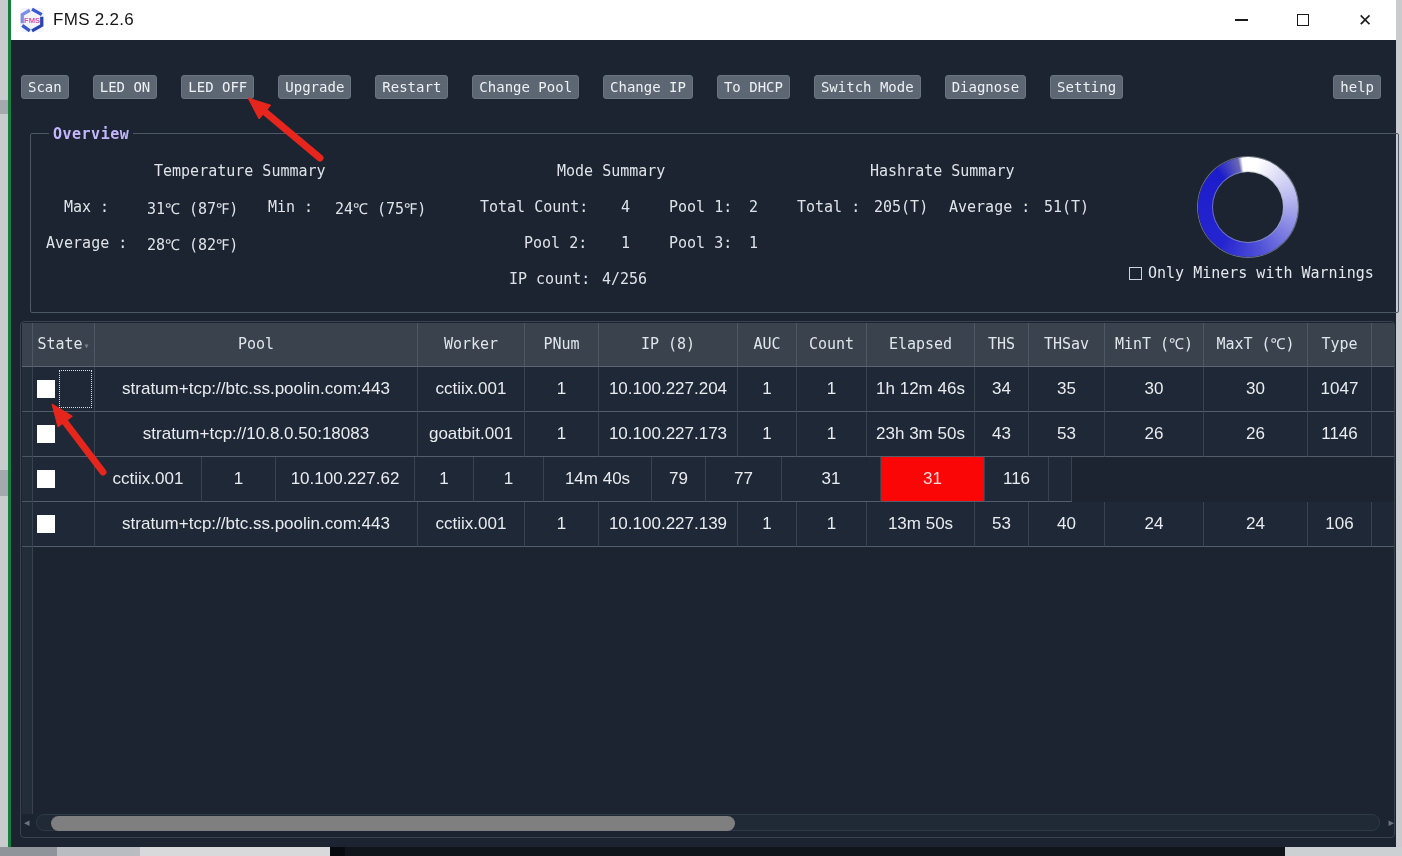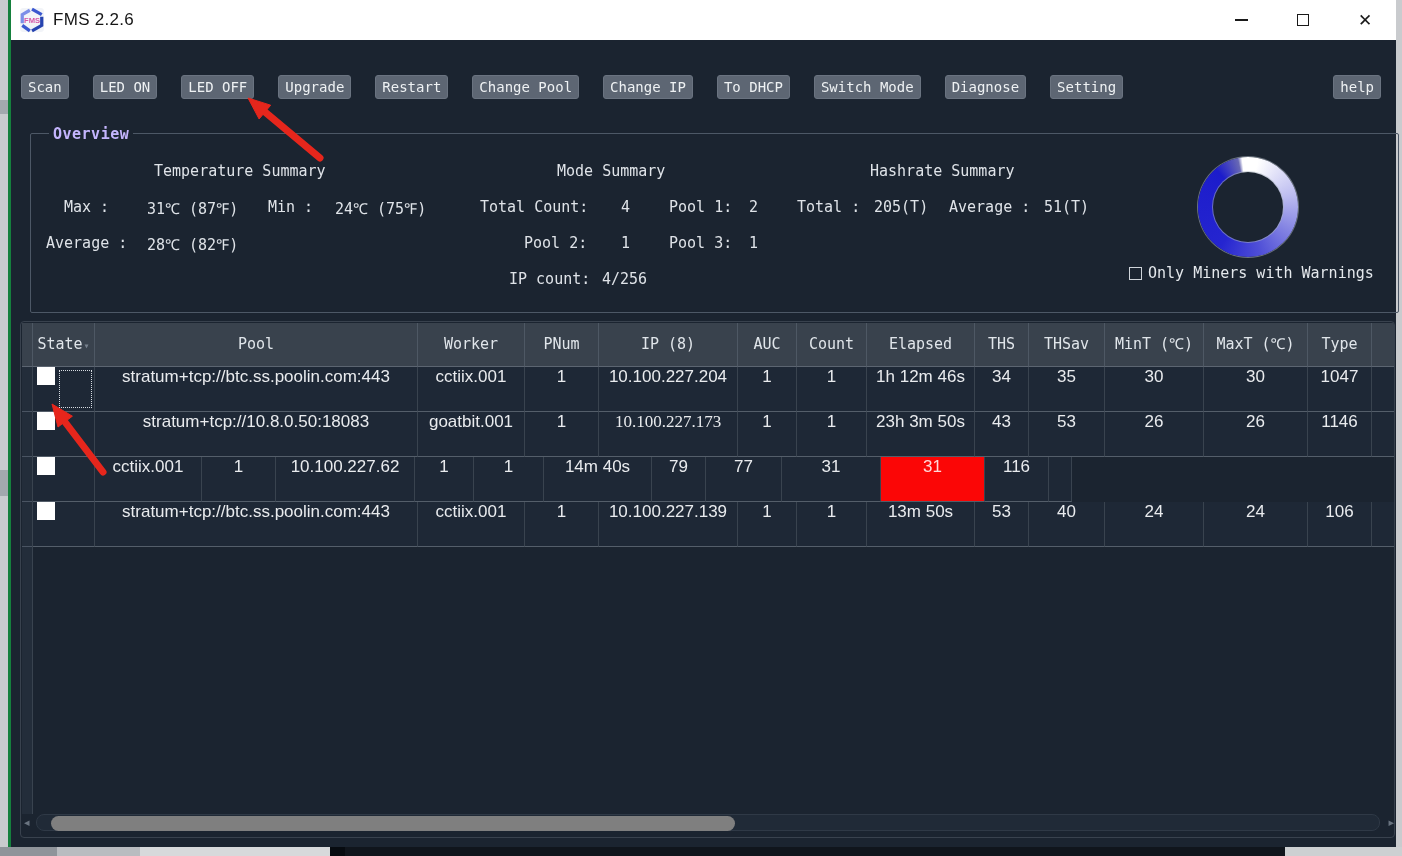--- a/index.html
+++ b/index.html
@@ -62,21 +62,21 @@
           border-right:1px solid #4e5864;border-bottom:1px solid #5c6571}
   .vheader{position:absolute;left:1px;top:45px;width:11px;height:447px;background:#232d3a;border-right:1px solid var(--gridv)}
   .vhcell{height:45px;border-bottom:1px solid #4a5462}
   .thead{position:absolute;left:12px;top:1px;height:44px;display:flex}
   .hcell{height:44px;background:var(--headbg);border-right:1px solid #4e5864;border-bottom:1px solid #5c6571;
          font:15px var(--mono);color:#e0e5ea;text-align:center;line-height:42px;white-space:nowrap;overflow:hidden}
   .sort{font-size:10px;color:#77818e;margin-left:1px}
   .tbody{position:absolute;left:12px;top:45px}
   .trow{display:flex;height:45px}
   .cell{height:45px;background:var(--rowbg);border-right:1px solid var(--gridv);border-bottom:1px solid var(--gridh);
-        font:17px var(--sans);color:var(--txt);display:flex;justify-content:center;
+        font:17px var(--sans);color:var(--txt);display:flex;align-items:center;justify-content:center;
         white-space:nowrap;overflow:hidden;position:relative}
   .cell.alarm{background:#fb0606;color:#ffd9d9}
   .statecell{justify-content:flex-start}
   .rowcb{width:18px;height:18px;background:#ffffff;margin-left:4px;flex:0 0 auto}
   .focusbox{position:absolute;left:26px;top:3px;width:33px;height:38px;border:1px dotted #d7dce2}
 
   
   .hscroll{position:absolute;left:1px;top:492px;width:1372px;height:17px}
   .strack{position:absolute;left:14px;top:0;width:1344px;height:17px;background:#202a37;
           border:1px solid #2f3946;border-radius:8px}
@@ -256,21 +256,21 @@
             </div>
             <div class="cell" style="width: 323px;">
               <span>stratum+tcp://10.8.0.50:18083</span>
             </div>
             <div class="cell" style="width: 107px;">
               <span>goatbit.001</span>
             </div>
             <div class="cell" style="width: 74px;">
               <span>1</span>
             </div>
-            <div class="cell" style="width: 139px; font-family: Liberation Serif, serif;">
+            <div class="cell" style="width: 139px;">
               <span>10.100.227.173</span>
             </div>
             <div class="cell" style="width: 59px;">
               <span>1</span>
             </div>
             <div class="cell" style="width: 70px;">
               <span>1</span>
             </div>
             <div class="cell" style="width: 108px;">
               <span>23h 3m 50s</span>

